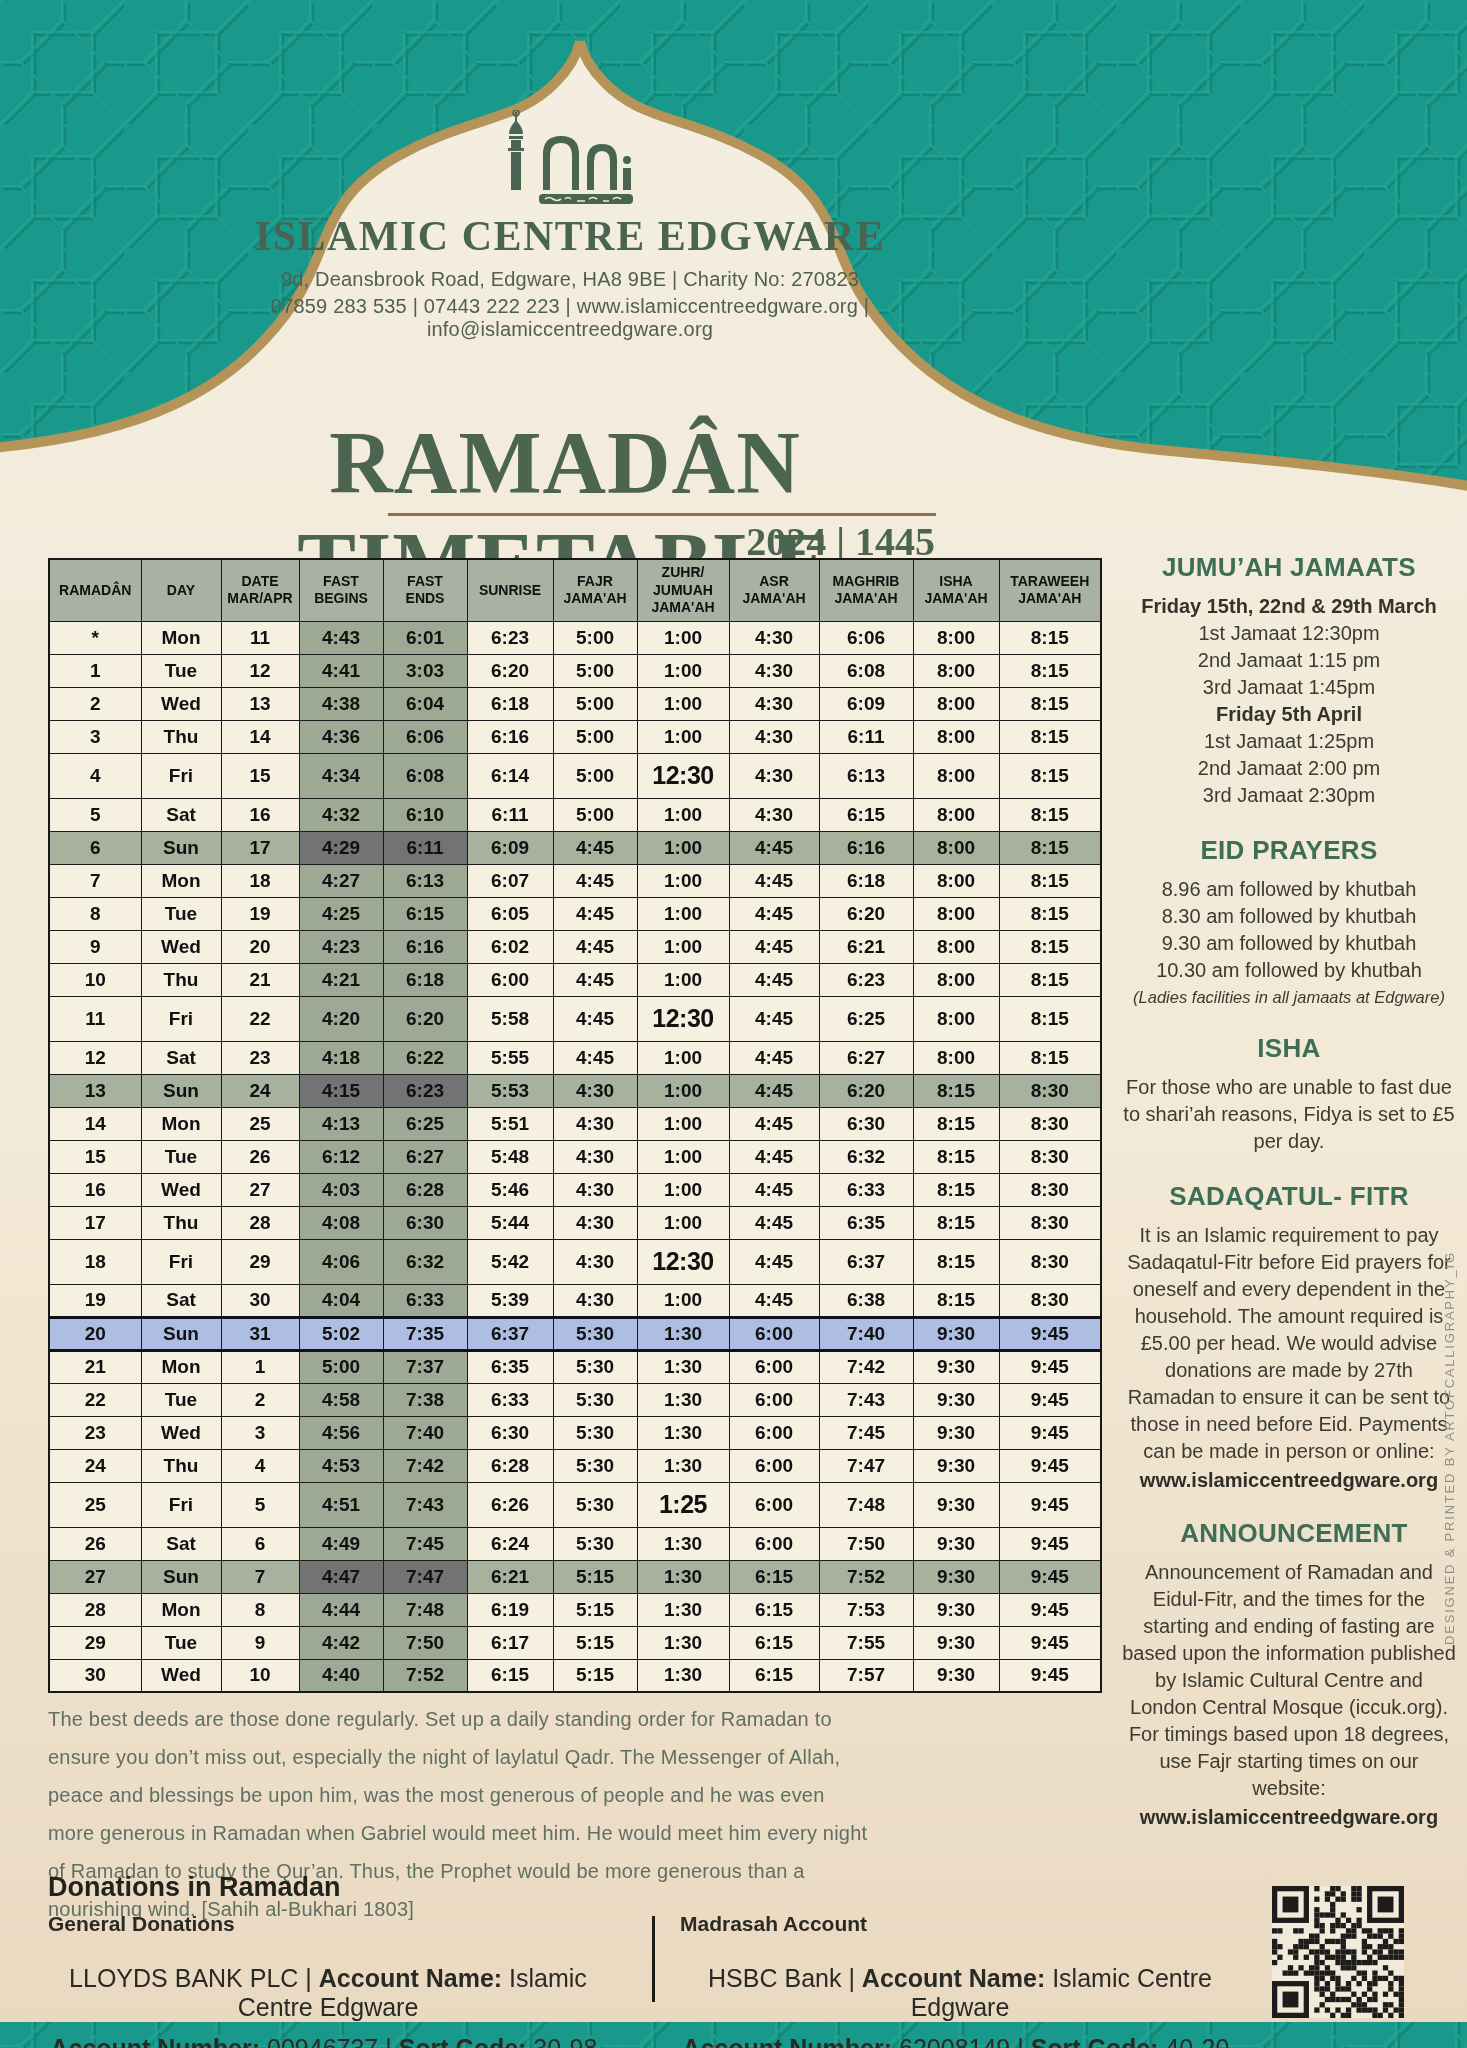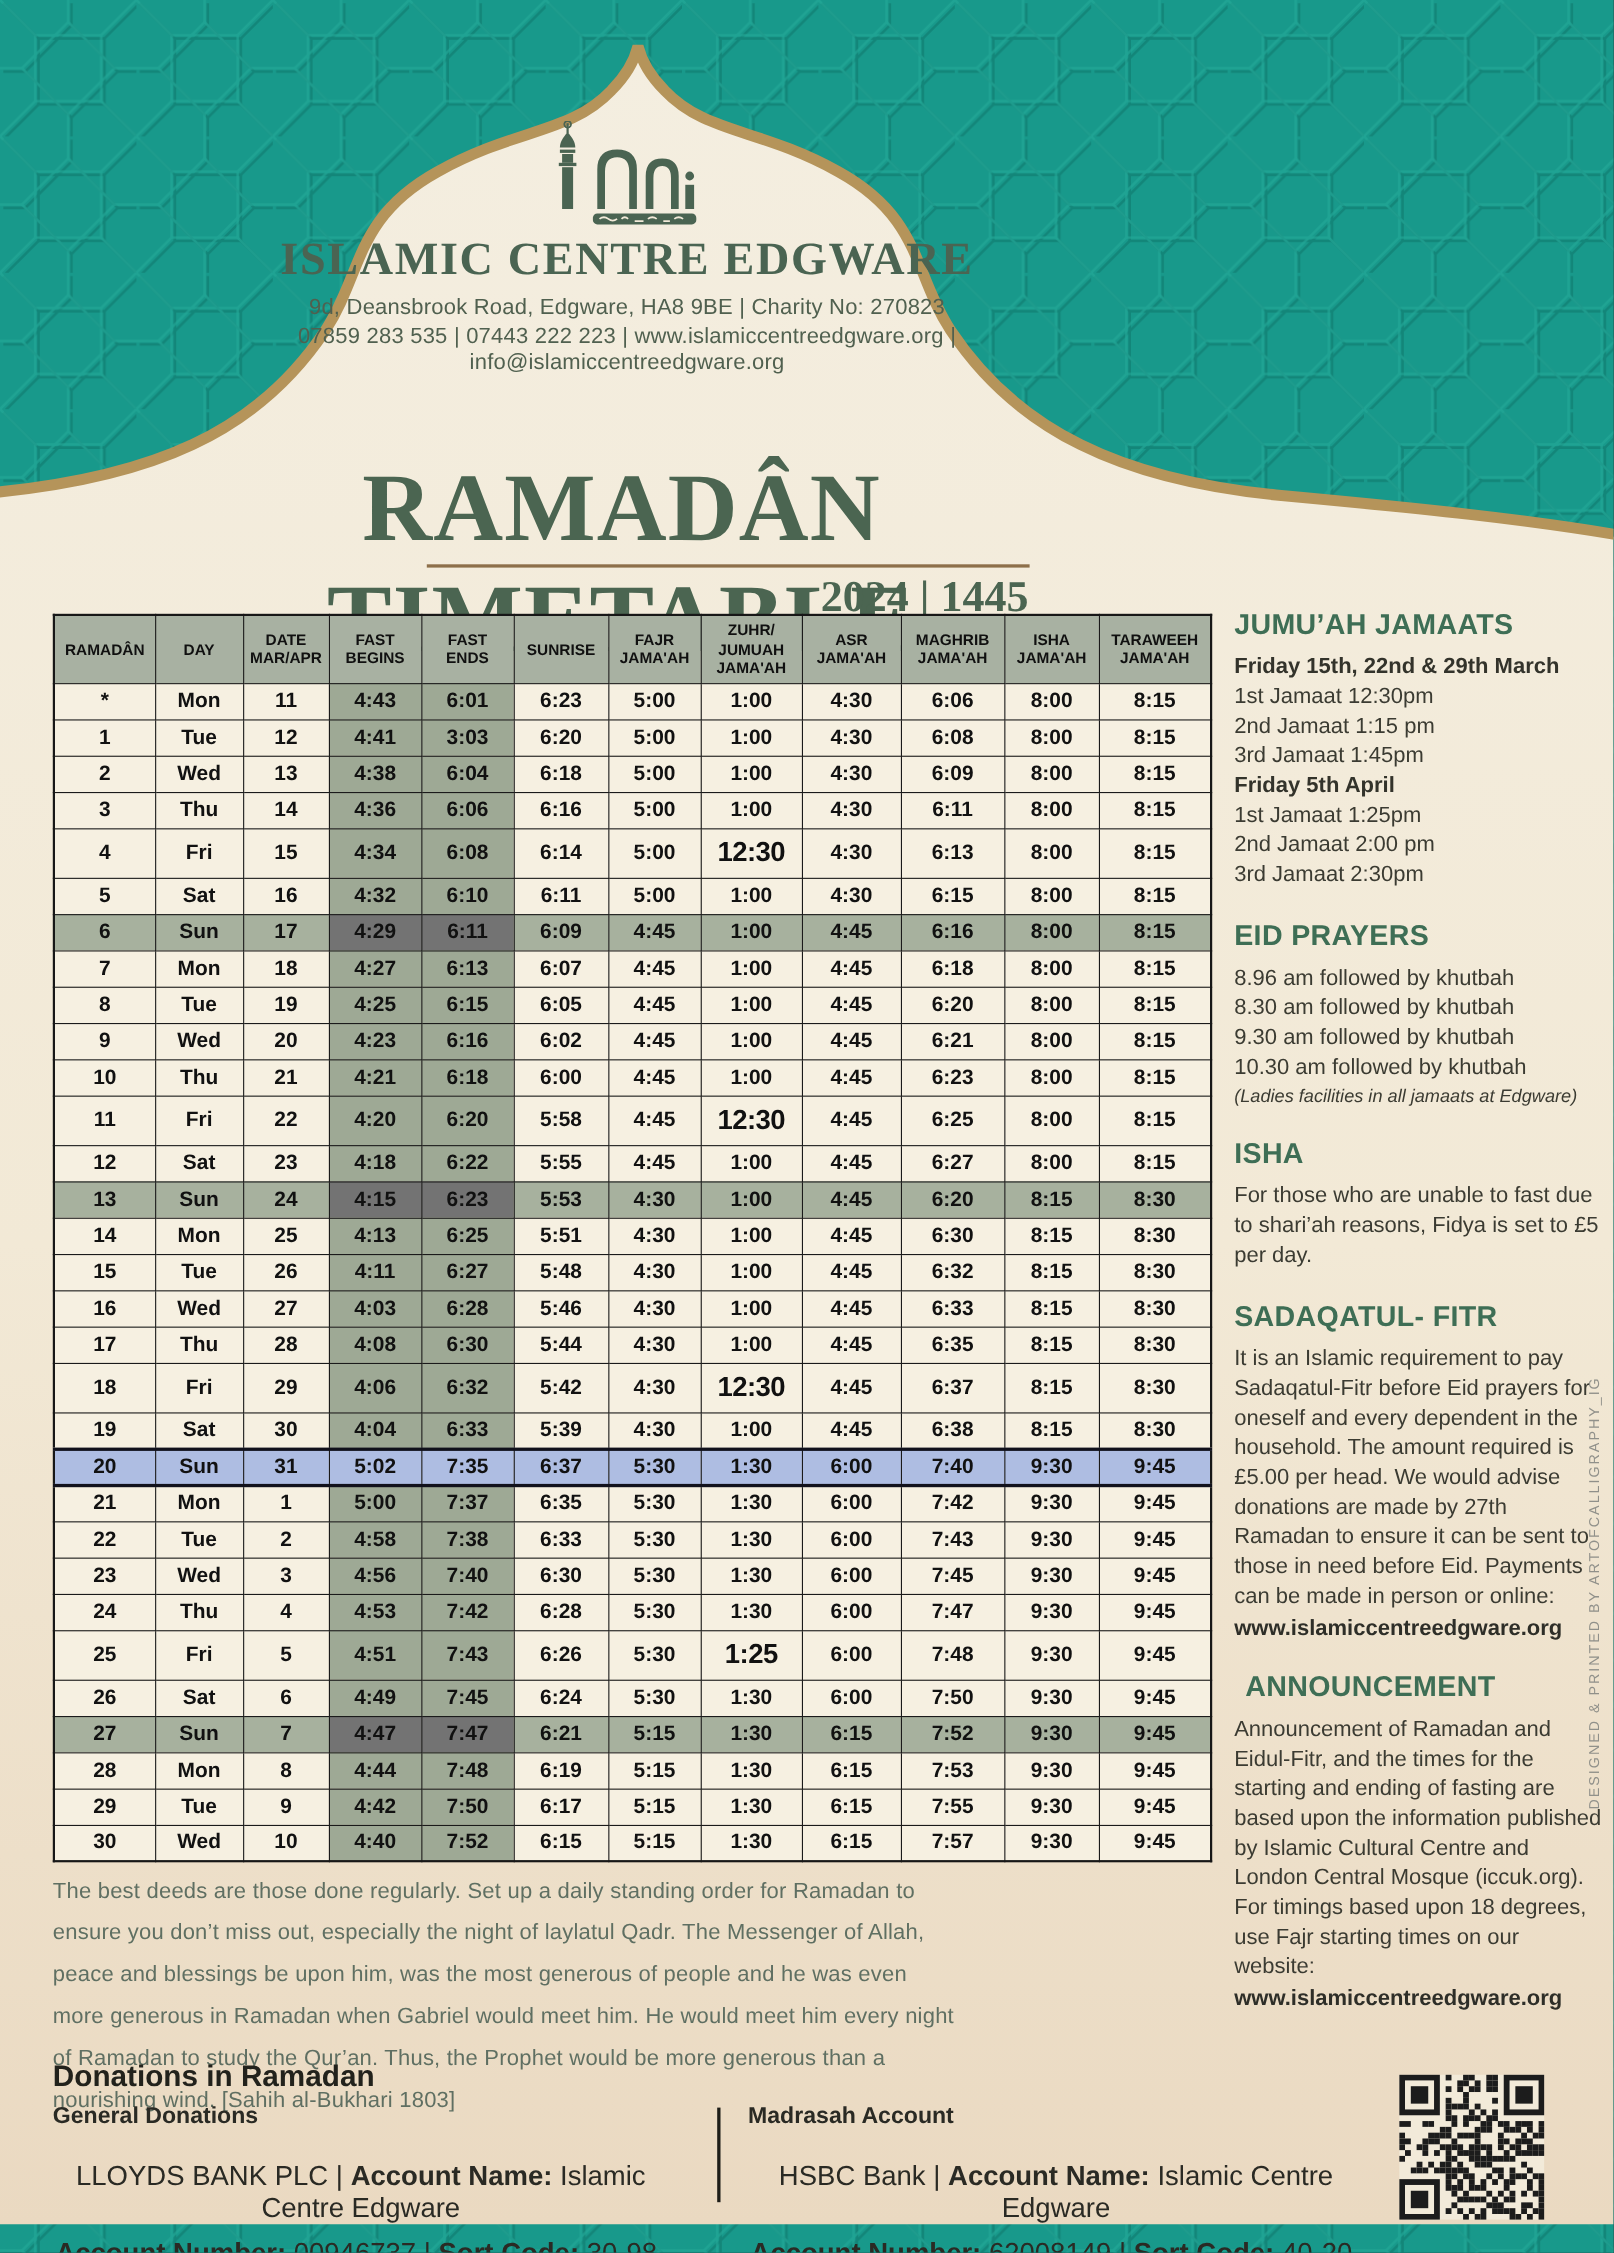--- a/index.html
+++ b/index.html
@@ -34,21 +34,21 @@
   .tt tbody tr.r-friday{height:45px;}
   .tt td.bigzuhr{font-size:25px;letter-spacing:-.5px;}
   .tt tbody tr.r-sunday td{background:#a7b19e;}
   .tt tbody tr.r-sunday td.fb,.tt tbody tr.r-sunday td.fe{background:#737373;}
   .tt tbody tr.r-highlight td{background:#aebde2;}
   .tt tbody tr.r-highlight{border-top:3.5px solid #11111c;border-bottom:3.5px solid #11111c;}
 
   
   .sidebar{position:absolute;left:1122px;top:552px;width:334px;color:#3b3b32;}
   .s-head{font-size:26px;font-weight:bold;color:#3e6e55;letter-spacing:.3px;margin:0 0 10px 0;}
-  .s-sec{margin-bottom:26px;}
+  .s-sec{margin-bottom:26px;text-align:center;}
   .s-line{font-size:20px;line-height:27px;white-space:pre-line;}
   .s-bold{font-weight:bold;color:#33332b;}
   .s-note{font-size:16.5px;font-style:italic;margin-top:4px;color:#3b3b32;}
   .s-par{font-size:20px;line-height:27px;}
   .s-link{font-size:20px;font-weight:bold;margin-top:4px;color:#2e2e28;}
   .ann-head{padding-left:10px;}
 
   
   .hadith{position:absolute;left:48px;top:1700px;width:820px;font-size:20px;line-height:38px;
           color:#5f6f62;letter-spacing:.2px;}
@@ -397,21 +397,21 @@
       <td>1:00</td>
       <td>4:45</td>
       <td>6:30</td>
       <td>8:15</td>
       <td>8:30</td>
     </tr>
         <tr class="r-normal">
       <td>15</td>
       <td>Tue</td>
       <td>26</td>
-      <td class="fb">4:11</td>
+      <td class="fb">6:12</td>
       <td class="fe">6:27</td>
       <td>5:48</td>
       <td>4:30</td>
       <td>1:00</td>
       <td>4:45</td>
       <td>6:32</td>
       <td>8:15</td>
       <td>8:30</td>
     </tr>
         <tr class="r-normal">

